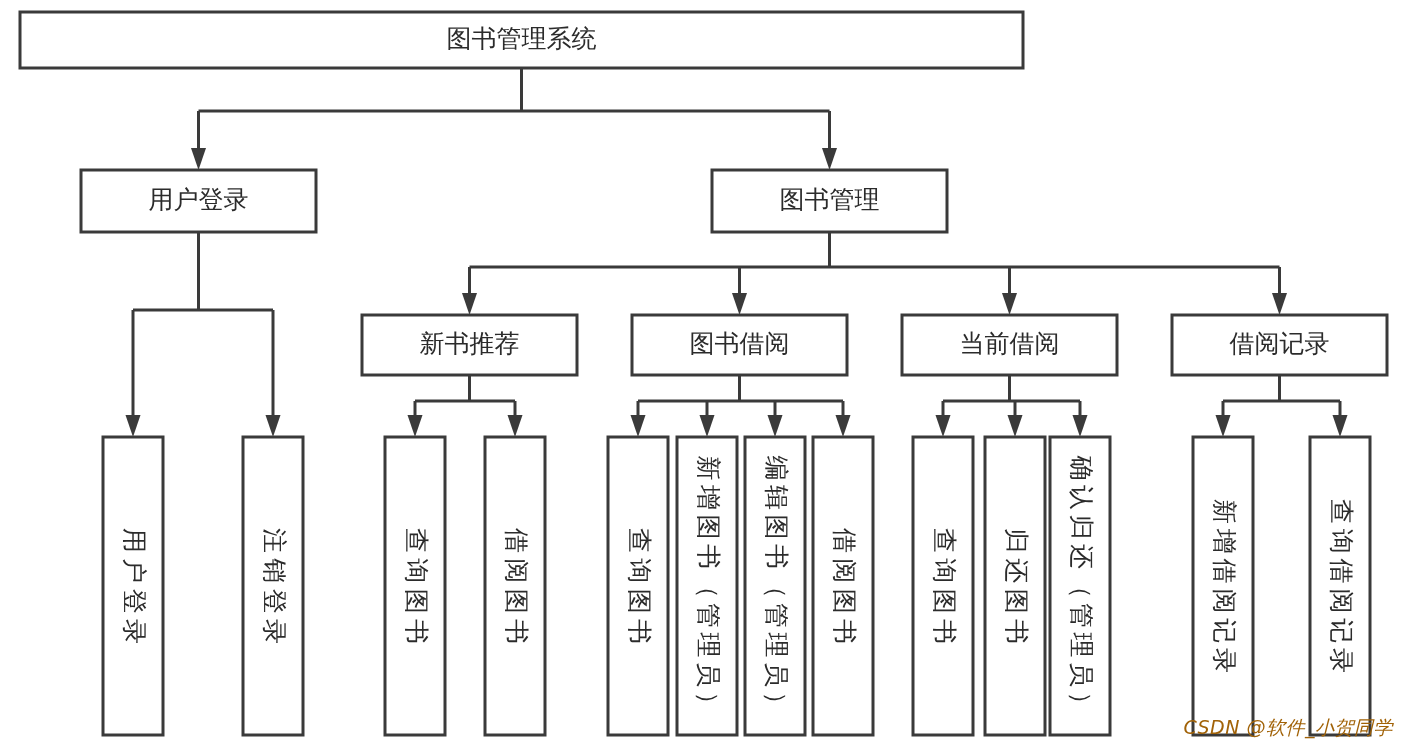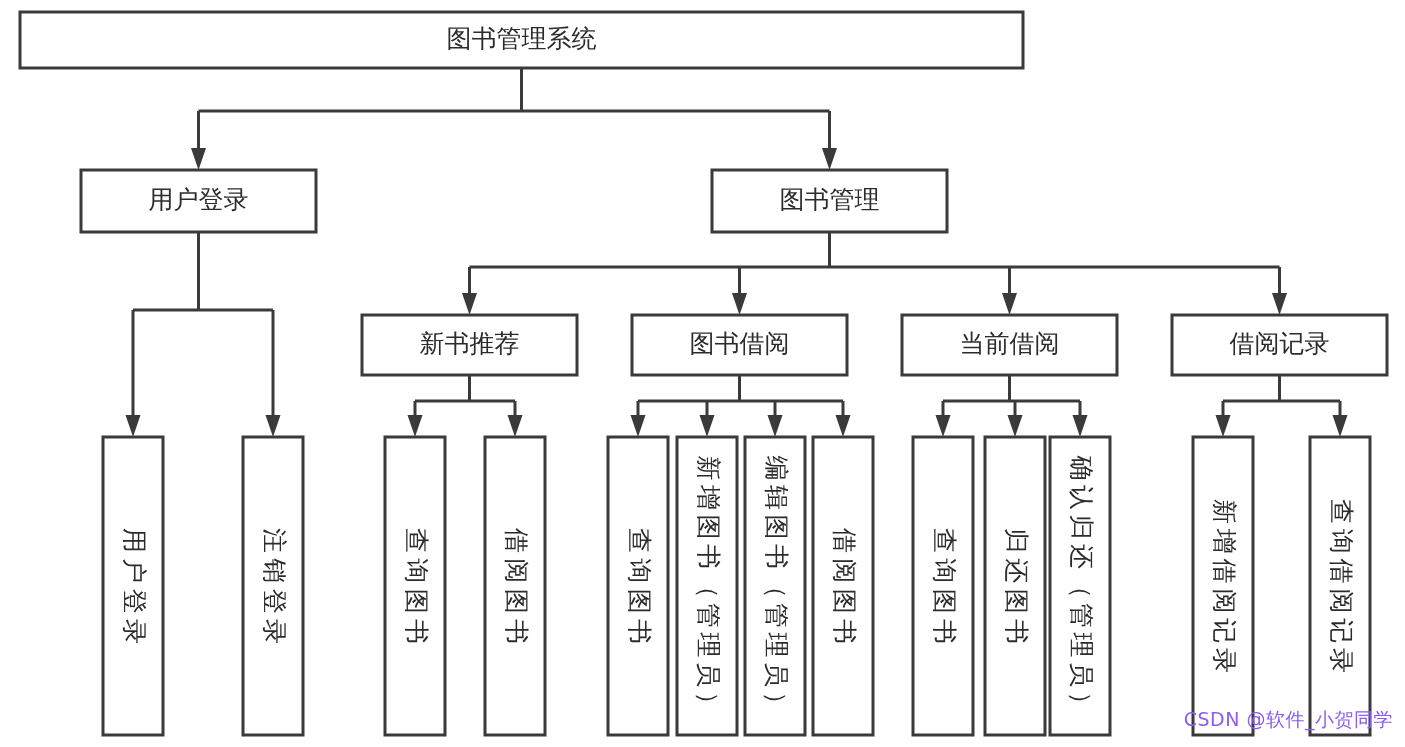--- a/index.html
+++ b/index.html
@@ -41,26 +41,27 @@
     stroke-width: 3;
     fill: none;
   }
   .arrow-head {
     fill: #3a3a3a;
     stroke: none;
   }
   .watermark {
     position: absolute;
     right: 12px;
-    bottom: 14px;
+    bottom: 6px;
     font-family: "DejaVu Sans", "Liberation Sans", sans-serif;
     font-size: 19px;
-    color: #8b5cf6;
+    color: #a16207;
     white-space: nowrap;
     letter-spacing: 0.5px;
+    font-style: italic;
   }
 </style>
 </head>
 <body>
 
 <svg id="diagram" viewBox="0 0 1405 747">
   <g id="edge-layer">
       <g>
         <path d="M 521.5 68 L 521.5 111" class="connector"></path>
         <path d="M 198.5 111 L 829.5 111" class="connector"></path>

